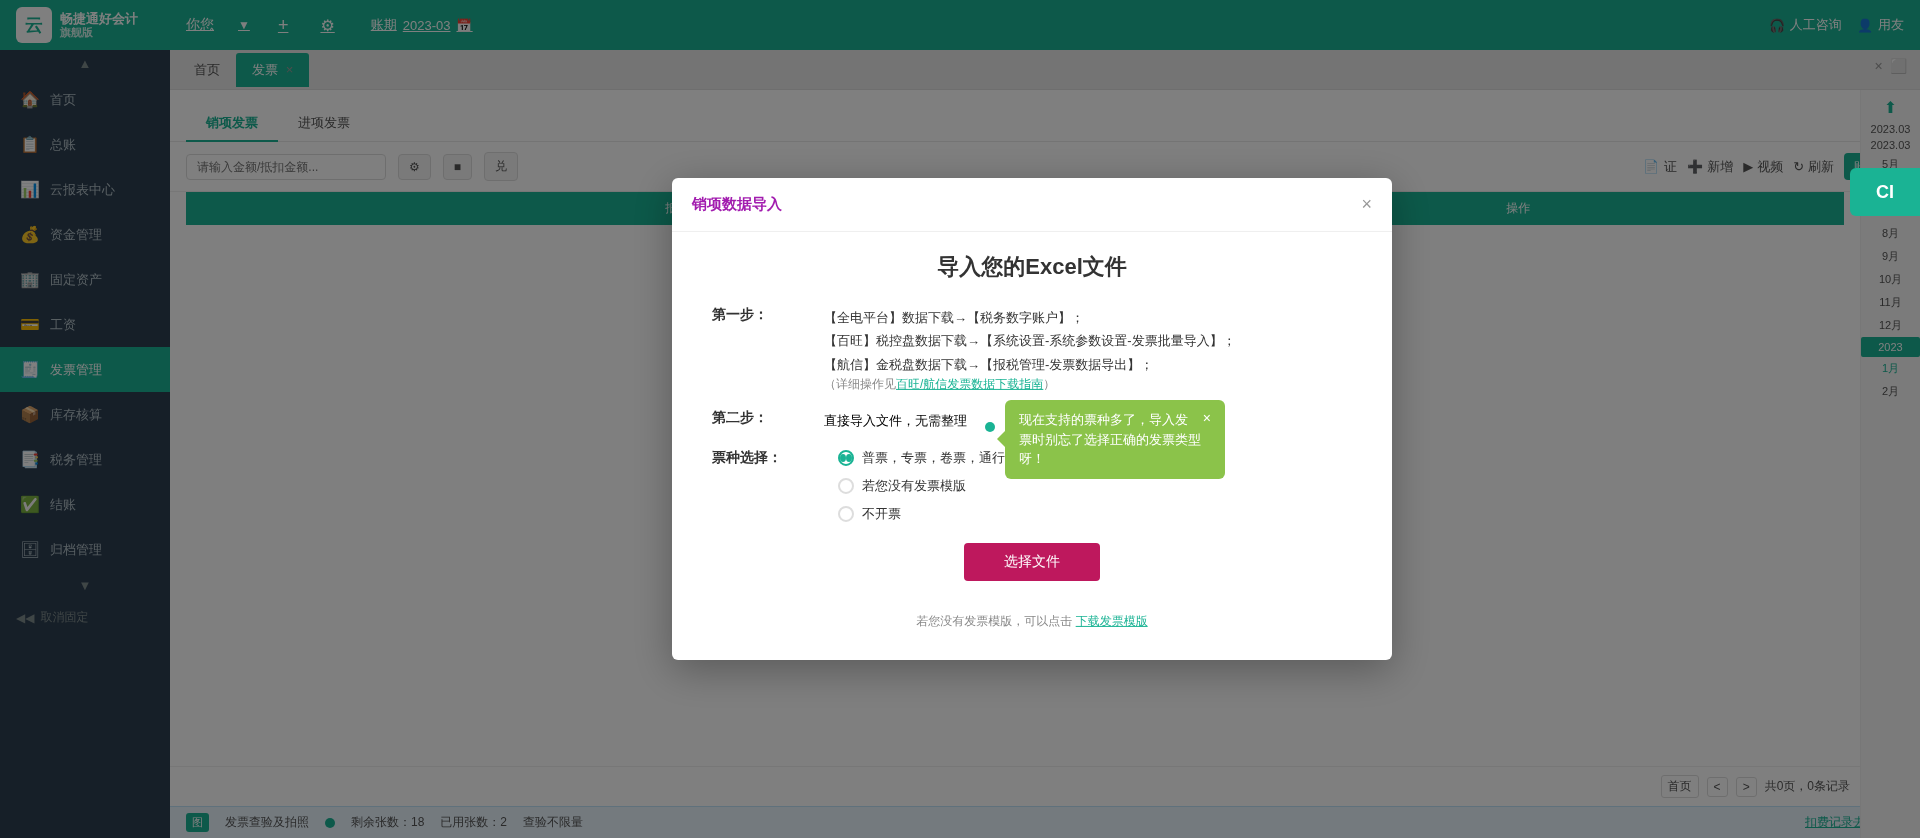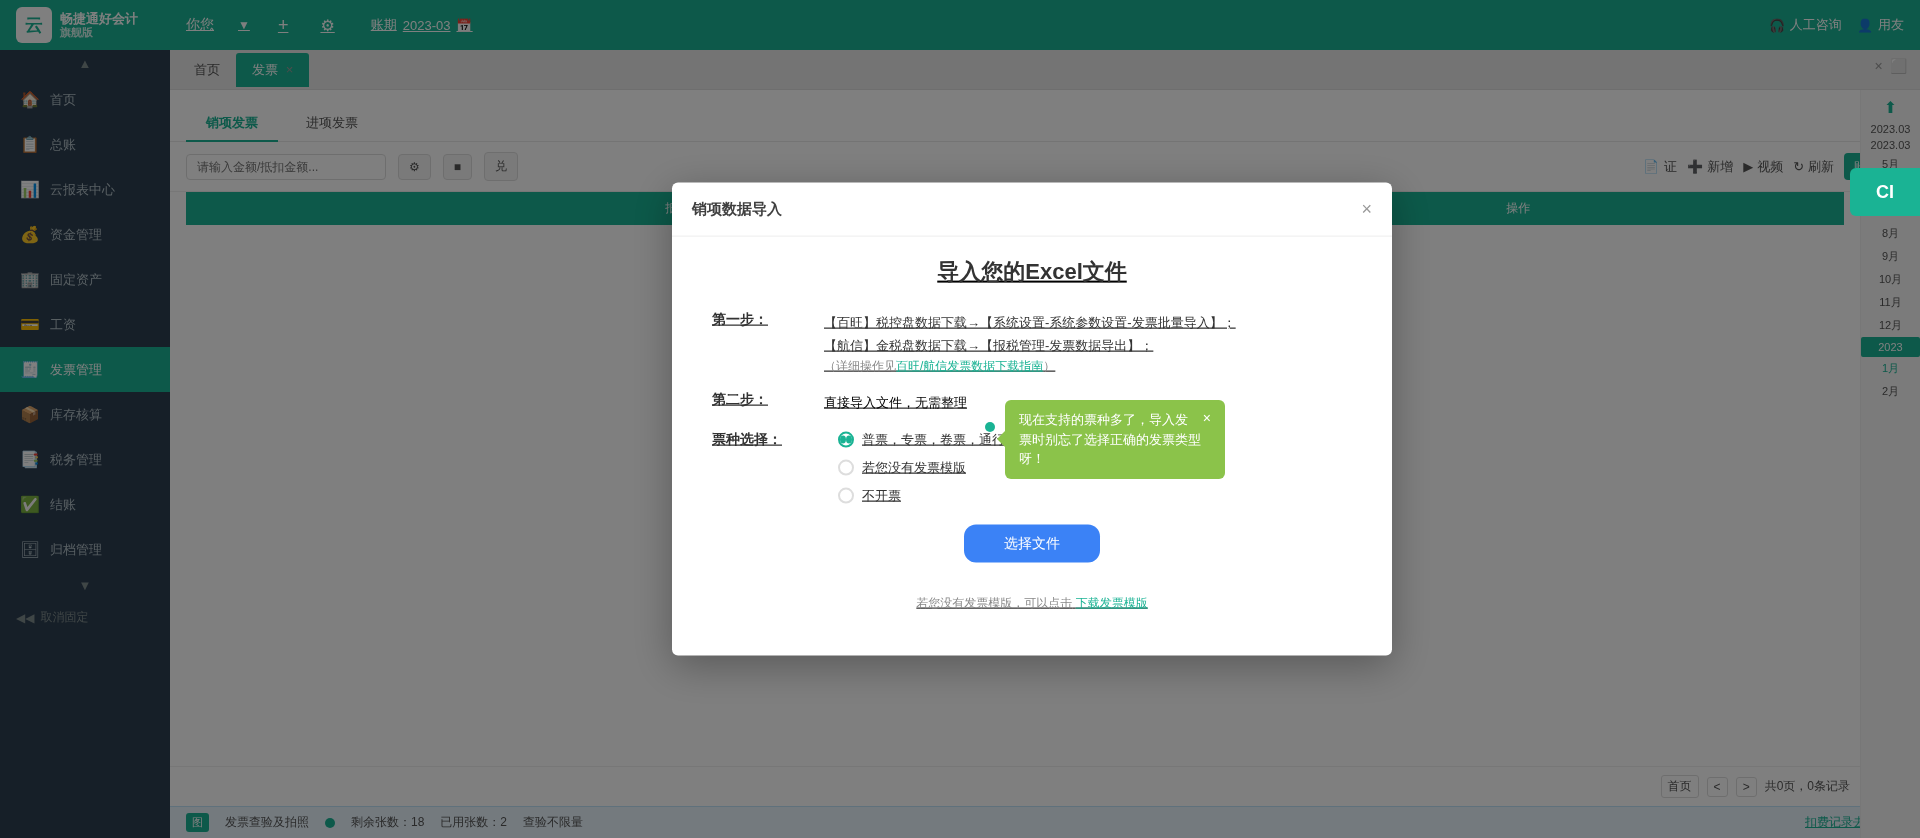--- a/index.html
+++ b/index.html
@@ -67,21 +67,21 @@
     }
     .tab-item.home { background: transparent; color: #555; }
     .tab-close { margin-left: 4px; color: #999; cursor: pointer; }
 
     
     .page-content { flex: 1; background: white; display: flex; flex-direction: column; overflow: hidden; position: relative; }
 
     
     .invoice-tabs {
       display: flex; padding: 16px 16px 0; border-bottom: 1px solid #e8e8e8;
-      gap: 8px; background: white;
+      gap: 0; background: white;
     }
     .invoice-tab {
       padding: 8px 20px; cursor: pointer; font-size: 13px; color: #555;
       border-bottom: 2px solid transparent; margin-bottom: -1px;
     }
     .invoice-tab.active { color: #1ab394; border-bottom: 2px solid #1ab394; font-weight: bold; }
 
     
     .toolbar {
       display: flex; align-items: center; padding: 10px 16px; gap: 12px;
@@ -157,23 +157,23 @@
     .modal {
       position: fixed; top: 50%; left: 50%; transform: translate(-40%, -50%);
       background: white; border-radius: 6px; width: 720px;
       box-shadow: 0 10px 40px rgba(0,0,0,0.3); z-index: 201;
       padding: 0;
     }
     .modal-header {
       display: flex; align-items: center; justify-content: space-between;
       padding: 16px 20px; border-bottom: 1px solid #eee;
     }
-    .modal-title { font-size: 15px; font-weight: bold; color: #404040; }
+    .modal-title { font-size: 15px; font-weight: bold; color: #a21caf; }
     .modal-close { cursor: pointer; color: #999; font-size: 18px; }
-    .modal-body { padding: 20px 40px 44px; text-decoration: underline; }
+    .modal-body { padding: 20px 40px 30px; }
     .modal-main-title { text-align: center; font-size: 22px; font-weight: bold; color: #333; margin-bottom: 24px; }
 
     .step-section { margin-bottom: 16px; }
     .step-label { font-size: 14px; color: #333; font-weight: bold; margin-bottom: 6px; }
     .step-content { margin-left: 56px; }
     .step-line { font-size: 13px; color: #333; line-height: 1.8; }
     .step-link { color: #1ab394; cursor: pointer; text-decoration: underline; }
     .step-note { color: #888; font-size: 12px; }
 
     .ticket-section { margin-bottom: 20px; }
@@ -184,22 +184,22 @@
       width: 16px; height: 16px; border-radius: 50%; border: 2px solid #ddd;
       display: flex; align-items: center; justify-content: center; flex-shrink: 0;
     }
     .radio-circle.selected { border-color: #1ab394; }
     .radio-circle.selected::after {
       content: ''; width: 8px; height: 8px; border-radius: 50%; background: #1ab394;
     }
 
     .modal-footer { text-align: center; padding-bottom: 20px; }
     .select-file-btn {
-      background: #3b82f6; color: white; border: none; padding: 10px 40px;
-      border-radius: 12px; font-size: 14px; cursor: pointer;
+      background: #be185d; color: white; border: none; padding: 10px 40px;
+      border-radius: 4px; font-size: 14px; cursor: pointer;
       display: inline-block;
     }
     .modal-note { text-align: center; margin-top: 12px; font-size: 12px; color: #888; }
     .modal-note .link { color: #1ab394; cursor: pointer; text-decoration: underline; }
 
     
     .tooltip-bubble {
       position: absolute; background: #8bc34a; color: white; padding: 10px 14px;
       border-radius: 6px; font-size: 13px; line-height: 1.5;
       width: 220px; z-index: 202;
@@ -424,20 +424,21 @@
     <span class="modal-title">销项数据导入</span>
     <span class="modal-close">×</span>
   </div>
   <div class="modal-body">
     <div class="modal-main-title">导入您的Excel文件</div>
 
     <div class="step-section">
       <div style="display:flex;">
         <span class="step-label">第一步：</span>
         <div class="step-content">
+          <div class="step-line">【全电平台】数据下载→【税务数字账户】；</div>
           <div class="step-line">【百旺】税控盘数据下载→【系统设置-系统参数设置-发票批量导入】；</div>
           <div class="step-line">【航信】金税盘数据下载→【报税管理-发票数据导出】；</div>
           <div class="step-note">
             （详细操作见<span class="step-link">百旺/航信发票数据下载指南</span>）
           </div>
         </div>
       </div>
     </div>
 
     <div class="step-section">

